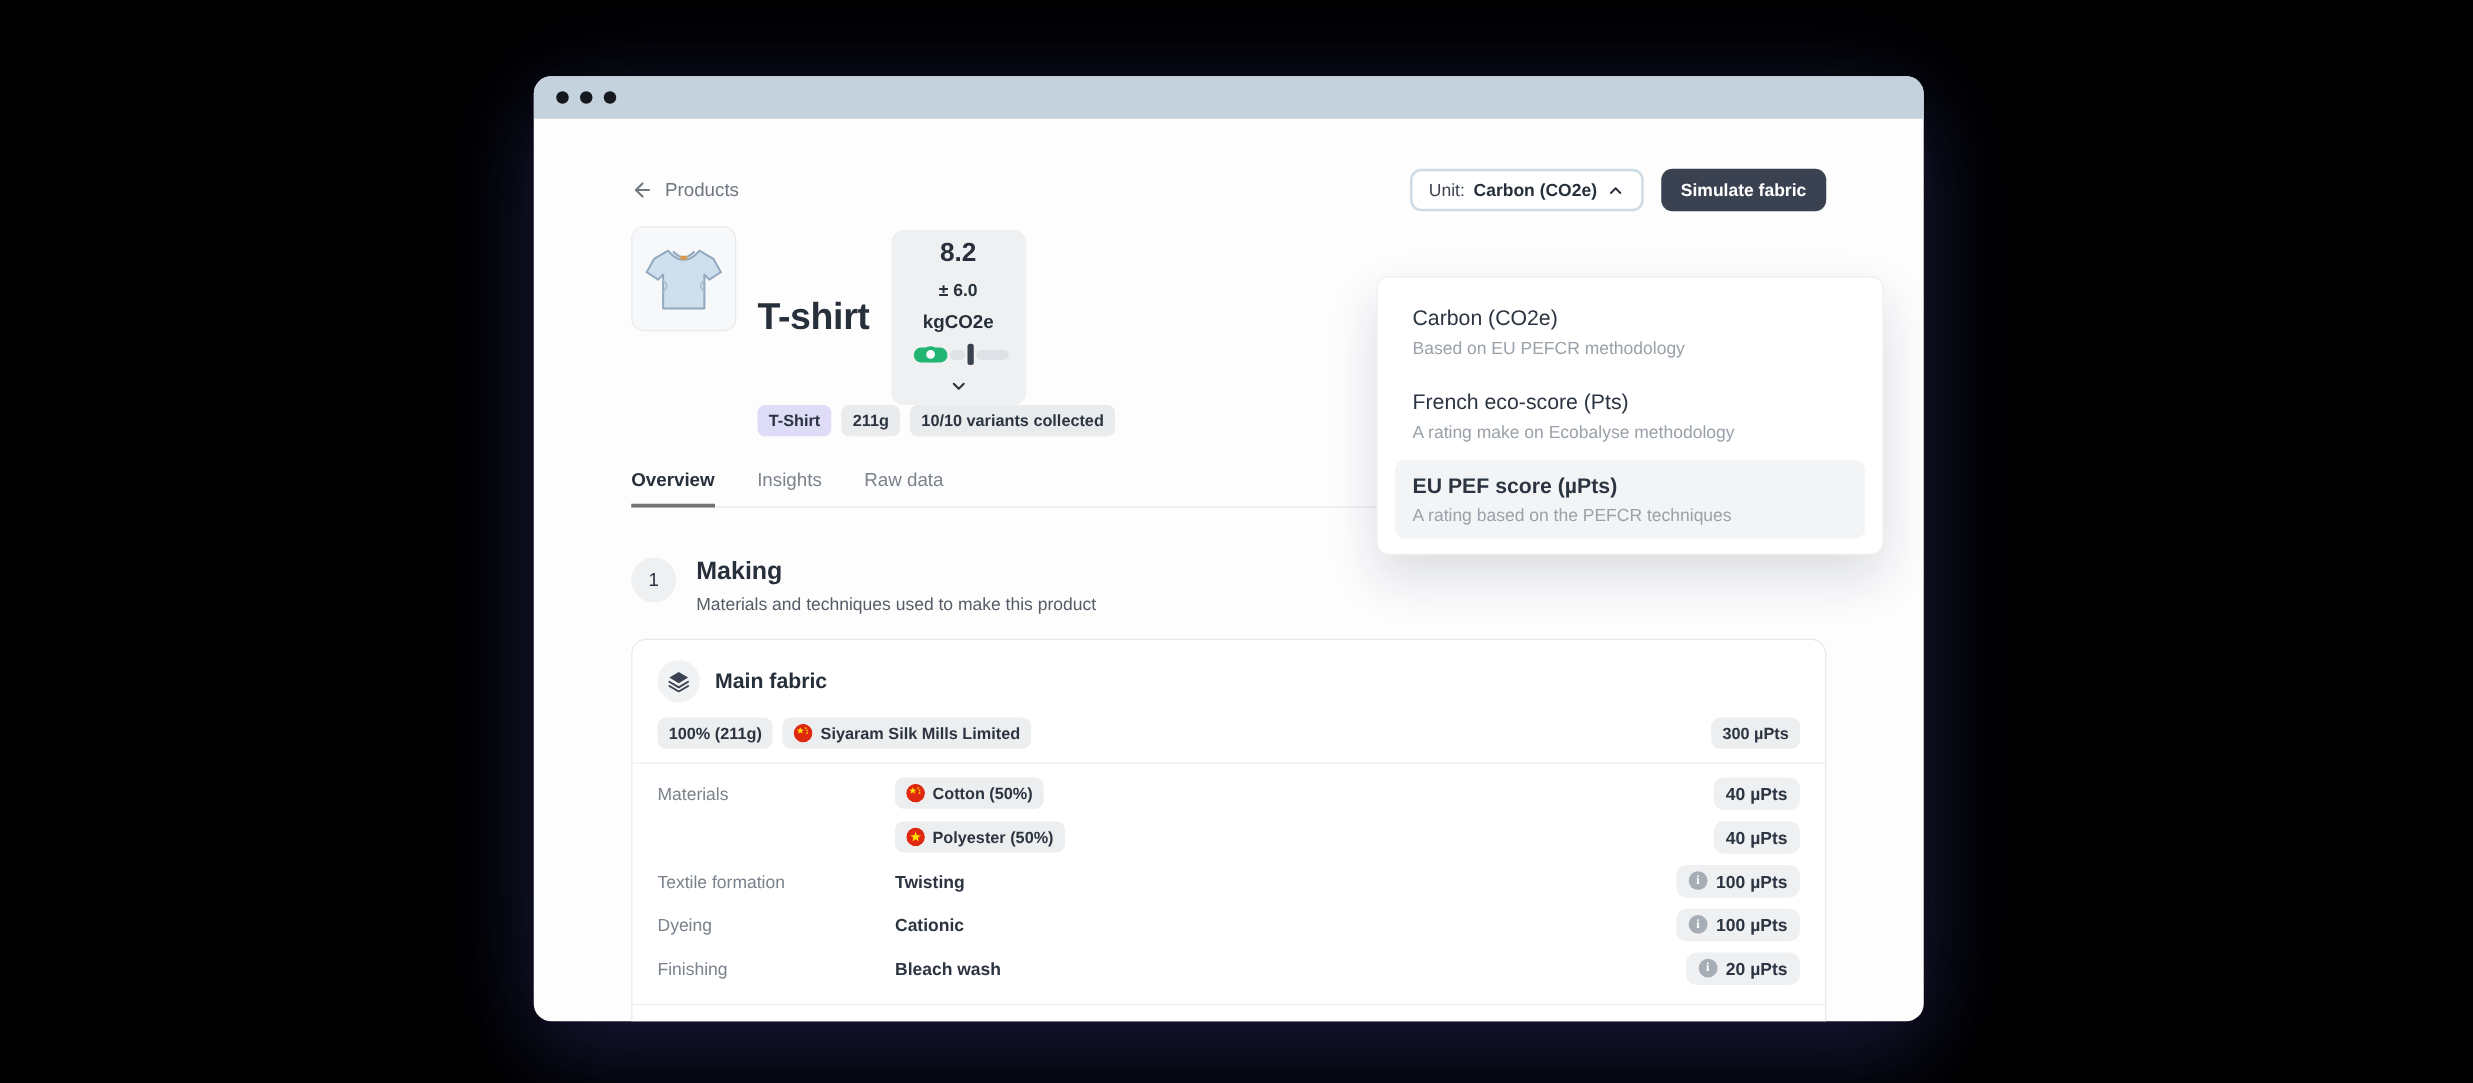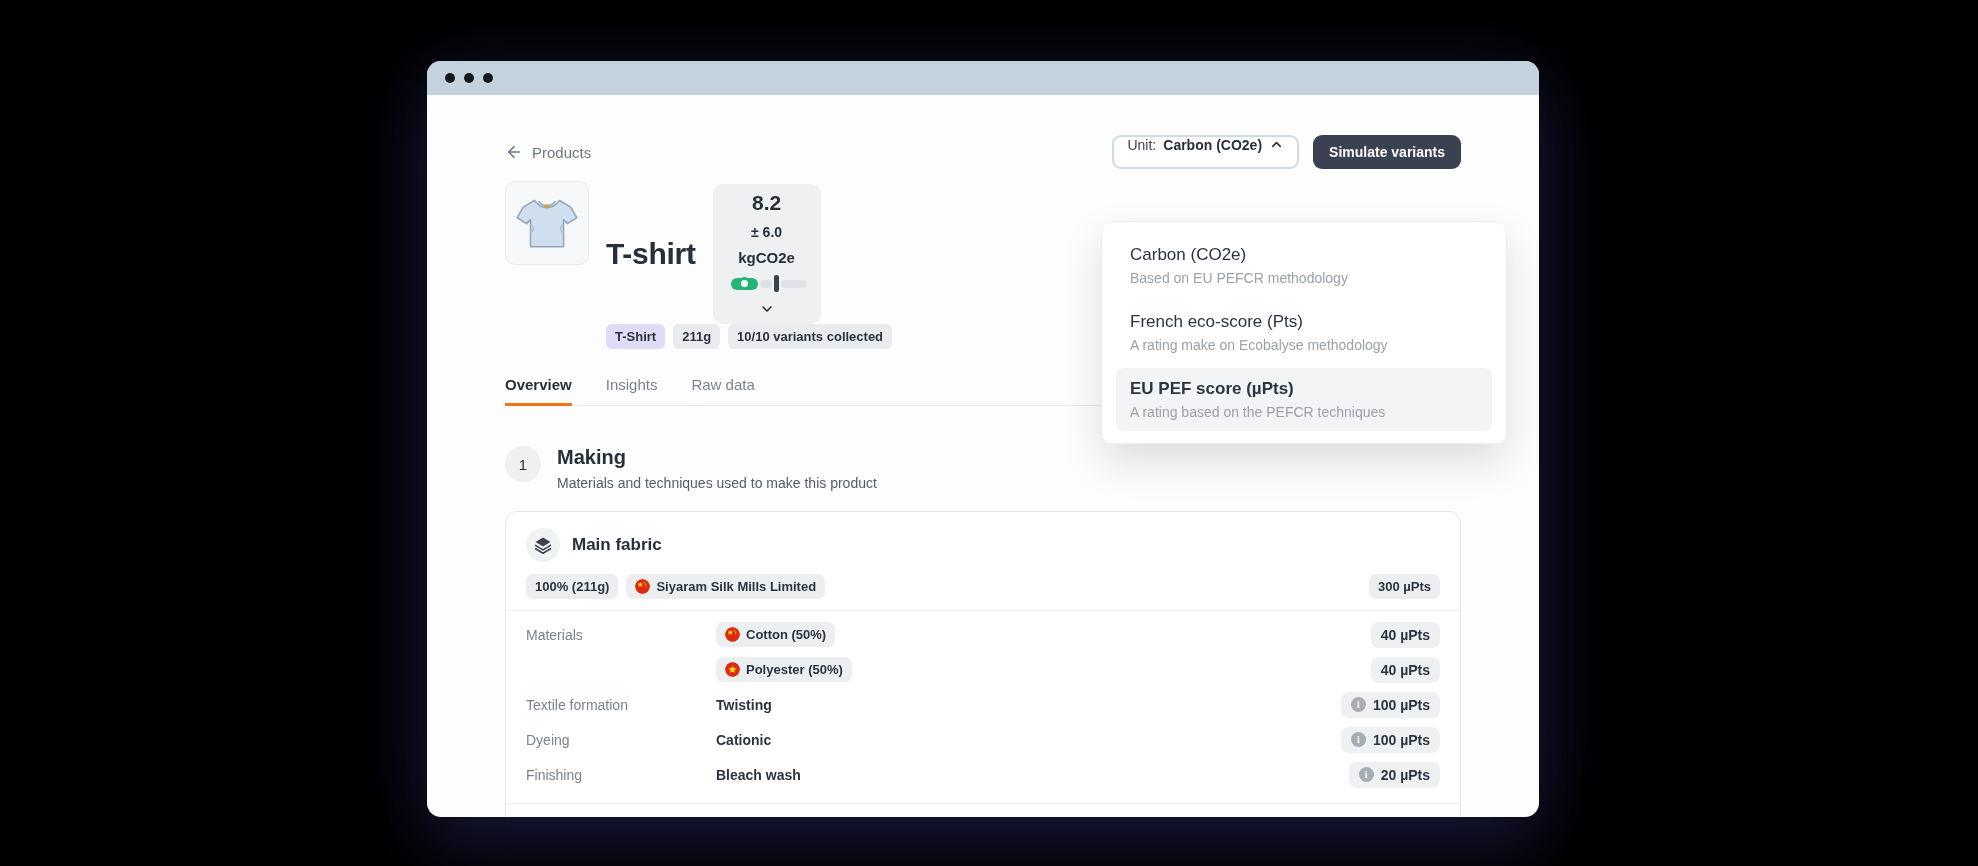--- a/index.html
+++ b/index.html
@@ -13,21 +13,21 @@
   .titlebar { height: 34px; background: #c3d2dc; display: flex; align-items: center;
     padding-left: 18px; gap: 9px; }
   .dot { width: 10px; height: 10px; border-radius: 50%; background: #15181c; }
 
   .content { position: relative; height: calc(100% - 34px); padding: 40px 78px 0; }
 
   
   .header-row { display: flex; justify-content: space-between; align-items: center; height: 34px; }
   .back-link { display: flex; align-items: center; gap: 9px; color: #6f7780; font-size: 15px; cursor: pointer; }
   .controls { display: flex; gap: 14px; }
-  .unit-btn { display: flex; gap: 7px; height: 34px; padding: 0 13px;
+  .unit-btn { display: flex; align-items: center; gap: 7px; height: 34px; padding: 12px 13px;
     background: #fff; border: 2px solid #ccdbe4; border-radius: 9px; font-size: 14px; color: #3c434d; cursor: pointer; }
   .unit-btn b { color: #272f3a; font-size: 14px; }
   .simulate-btn { height: 34px; padding: 0 16px; background: #3a4150; color: #fff; border: none;
     border-radius: 9px; font-size: 14px; font-weight: 700; font-family: inherit; cursor: pointer; }
 
   
   .product { display: flex; gap: 17px; margin-top: 12px; }
   .product-img { width: 84px; height: 84px; border: 1px solid #e8eaec; border-radius: 10px;
     background: #f7f8fa; display: flex; align-items: center; justify-content: center; }
   .product-right { display: flex; flex-direction: column; justify-content: space-between; padding: 3px 0; }
@@ -48,21 +48,21 @@
   .range-marker { width: 5px; height: 17px; border-radius: 2px; background: #3a4150; margin: 0 2px; }
 
   .tags-row { display: flex; gap: 8px; }
   .tag { border-radius: 6px; padding: 5px 9px; font-size: 13px; font-weight: 700; color: #2b3440; }
   .tag-purple { background: #dedcf6; }
   .tag-gray { background: #e9ebed; }
 
   
   .tabs { display: flex; gap: 34px; margin-top: 24px; border-bottom: 1px solid #e8eaec; }
   .tab { padding-bottom: 10px; font-size: 15px; color: #7c838d; cursor: pointer; }
-  .tab.active { color: #272f3a; font-weight: 700; border-bottom: 3px solid #f97316; margin-bottom: -1px; }
+  .tab.active { color: #272f3a; font-weight: 700; border-bottom: 3px solid #737373; margin-bottom: -1px; }
 
   
   .section-head { display: flex; gap: 16px; margin-top: 40px; }
   .section-num { width: 36px; height: 36px; border-radius: 50%; background: #eef0f1;
     display: flex; align-items: center; justify-content: center; font-size: 15px; color: #2b3440; flex: none; }
   .section-title { font-size: 20px; font-weight: 700; color: #272f3a; }
   .section-sub { font-size: 14px; color: #555c66; margin-top: 6px; }
 
   
   .card { margin-top: 20px; background: #fff; border: 1px solid #e7e9eb; border-radius: 12px; padding: 16px 20px; }
@@ -131,21 +131,21 @@
       <div class="controls">
         <div class="unit-btn">
           <span>Unit:</span>
           <b>Carbon (CO2e)</b>
           <span>
             <svg width="15" height="15" viewBox="0 0 24 24" fill="none" stroke="#272f3a" stroke-width="2.4" stroke-linecap="round" stroke-linejoin="round">
                 <polyline points="6 15 12 9 18 15"></polyline>
               </svg>
           </span>
         </div>
-        <button class="simulate-btn">Simulate variants</button>
+        <button class="simulate-btn">Simulate fabric</button>
       </div>
     </div>
 
     <div class="product">
       <div class="product-img">
         <svg width="66" height="66" viewBox="0 0 100 100">
           <path d="M31 16 L14 26 L5 42 L19 51 L25 45 L25 86 L75 86 L75 45 L81 51 L95 42 L86 26 L69 16 Q60 27 50 27 Q40 27 31 16 Z" fill="#cfdfee" stroke="#93a9bf" stroke-width="2.5" stroke-linejoin="round"></path>
           <path d="M37 17 Q50 31 63 17" fill="none" stroke="#93a9bf" stroke-width="2.5"></path>
           <rect x="46" y="22" width="8" height="5" rx="1" fill="#d89a4e"></rect>
           <path d="M25 52 Q34 58 25 66" fill="none" stroke="#aebfd2" stroke-width="2"></path>

